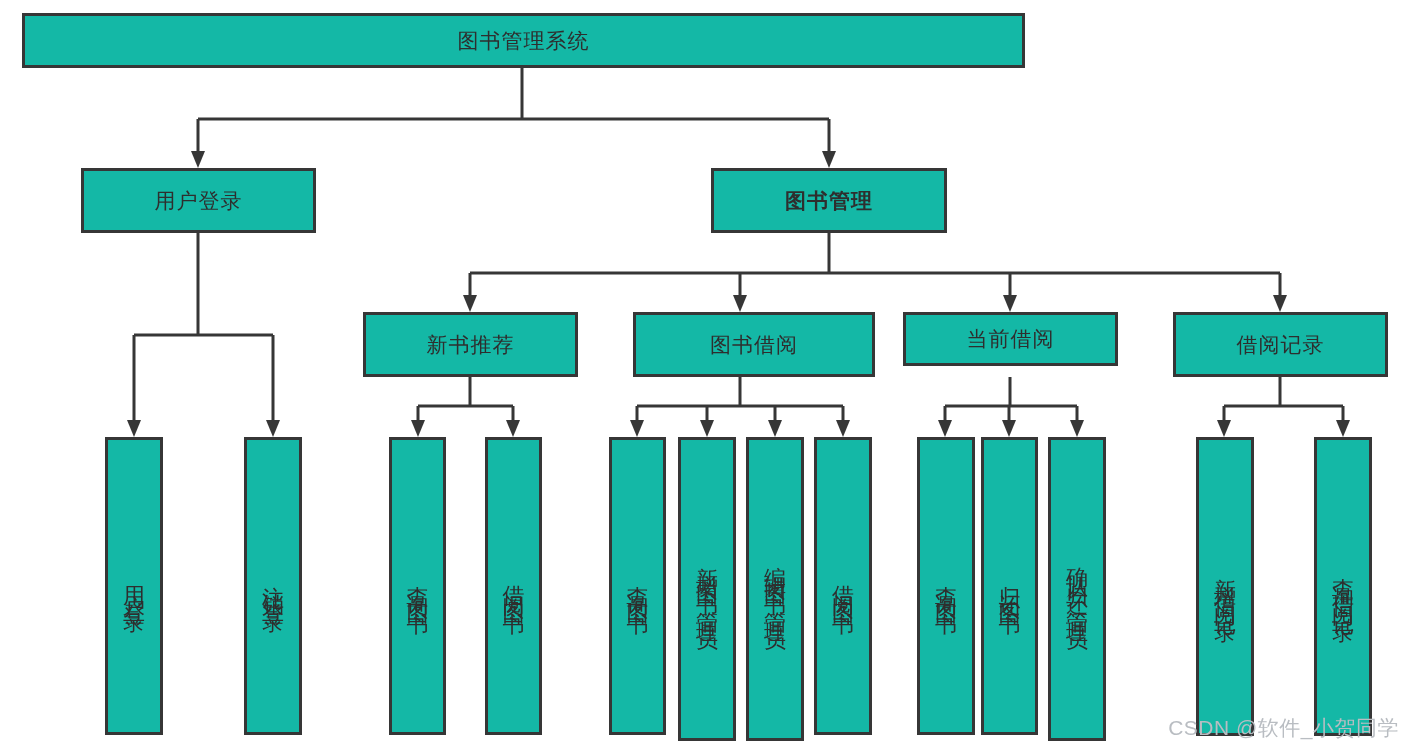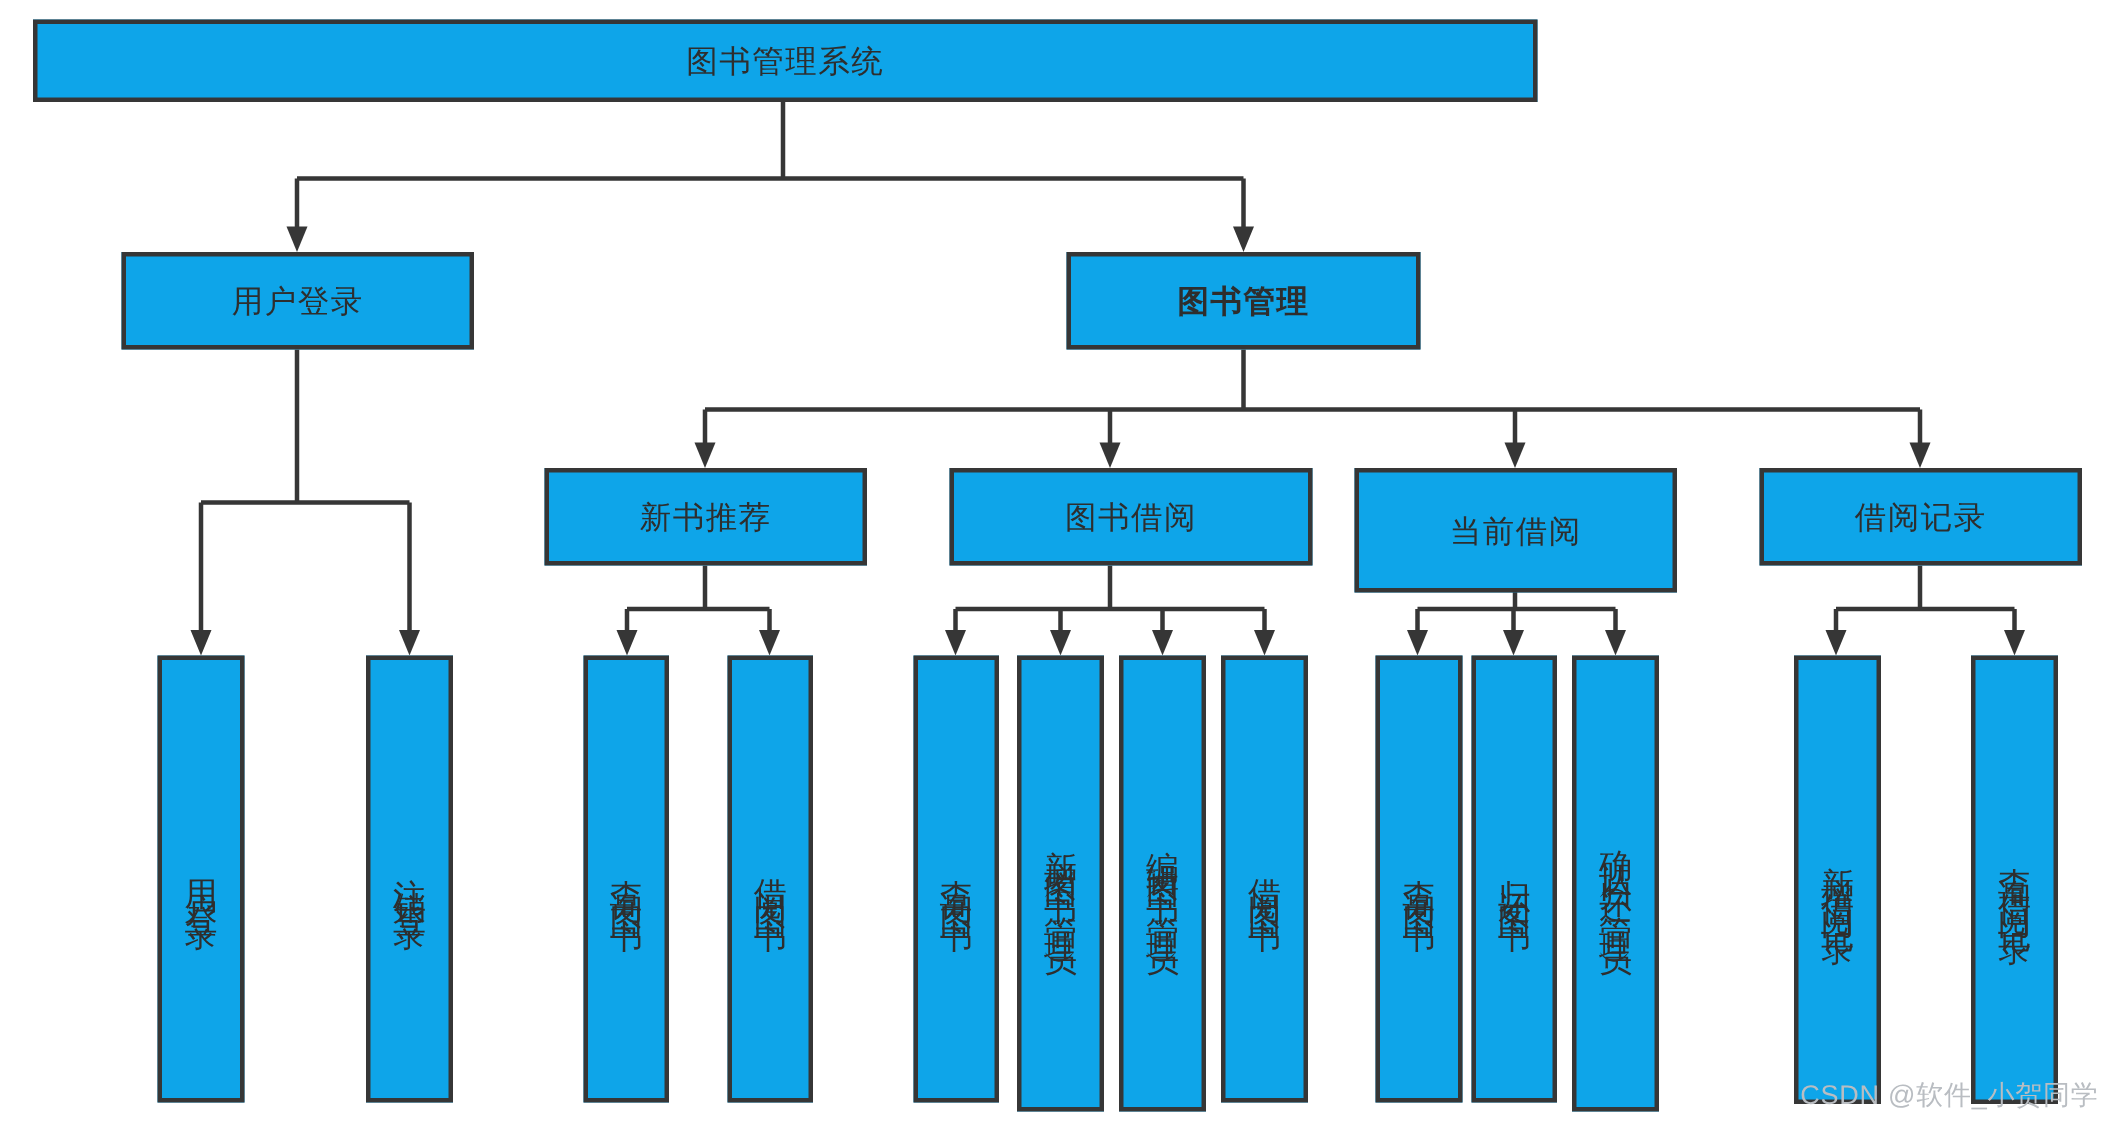--- a/index.html
+++ b/index.html
@@ -19,21 +19,21 @@
     position: absolute;
     left: 0;
     top: 0;
     width: 1405px;
     height: 747px;
   }
   .node {
     position: absolute;
     box-sizing: border-box;
     border: 3px solid #363636;
-    background: #0ea5e9;
+    background: #14b8a6;
     display: flex;
     align-items: center;
     justify-content: center;
     color: #2e2e2e;
     font-size: 21px;
     letter-spacing: 1px;
     text-align: center;
   }
   .node.vert span {
     writing-mode: vertical-rl;
@@ -43,42 +43,42 @@
     line-height: 1;
   }
   
   .n-root   { left: 22px;   top: 13px;  width: 1003px; height: 55px; }
   
   .n-login  { left: 81px;   top: 168px; width: 235px;  height: 65px; }
   .n-mgmt   { left: 711px;  top: 168px; width: 236px;  height: 65px; font-weight: bold; }
   
   .n-newbook{ left: 363px;  top: 312px; width: 215px;  height: 65px; }
   .n-borrow { left: 633px;  top: 312px; width: 242px;  height: 65px; }
-  .n-current{ left: 903px;  top: 312px; width: 215px;  height: 83px; }
+  .n-current{ left: 903px;  top: 312px; width: 215px;  height: 54px; }
   .n-record { left: 1173px; top: 312px; width: 215px;  height: 65px; }
   
   .n-l1  { left: 105px;  top: 437px; width: 58px; height: 298px; }
   .n-l2  { left: 244px;  top: 437px; width: 58px; height: 298px; }
   .n-l3  { left: 389px;  top: 437px; width: 57px; height: 298px; }
   .n-l4  { left: 485px;  top: 437px; width: 57px; height: 298px; }
   .n-l5  { left: 609px;  top: 437px; width: 57px; height: 298px; }
   .n-l6  { left: 678px;  top: 437px; width: 58px; height: 304px; }
   .n-l7  { left: 746px;  top: 437px; width: 58px; height: 304px; }
   .n-l8  { left: 814px;  top: 437px; width: 58px; height: 298px; }
   .n-l9  { left: 917px;  top: 437px; width: 58px; height: 298px; }
   .n-l10 { left: 981px;  top: 437px; width: 57px; height: 298px; }
   .n-l11 { left: 1048px; top: 437px; width: 58px; height: 304px; }
   .n-l12 { left: 1196px; top: 437px; width: 58px; height: 299px; }
   .n-l13 { left: 1314px; top: 437px; width: 58px; height: 299px; }
   .watermark {
     position: absolute;
     right: 6px;
     bottom: 5px;
     color: #b9bdc2;
-    font-size: 18px;
+    font-size: 21px;
     letter-spacing: 0.5px;
     white-space: nowrap;
   }
 </style>
 </head>
 <body>
 
 <div class="canvas">
 
   <svg class="connectors" viewBox="0 0 1405 747" xmlns="http://www.w3.org/2000/svg" aria-hidden="true">

